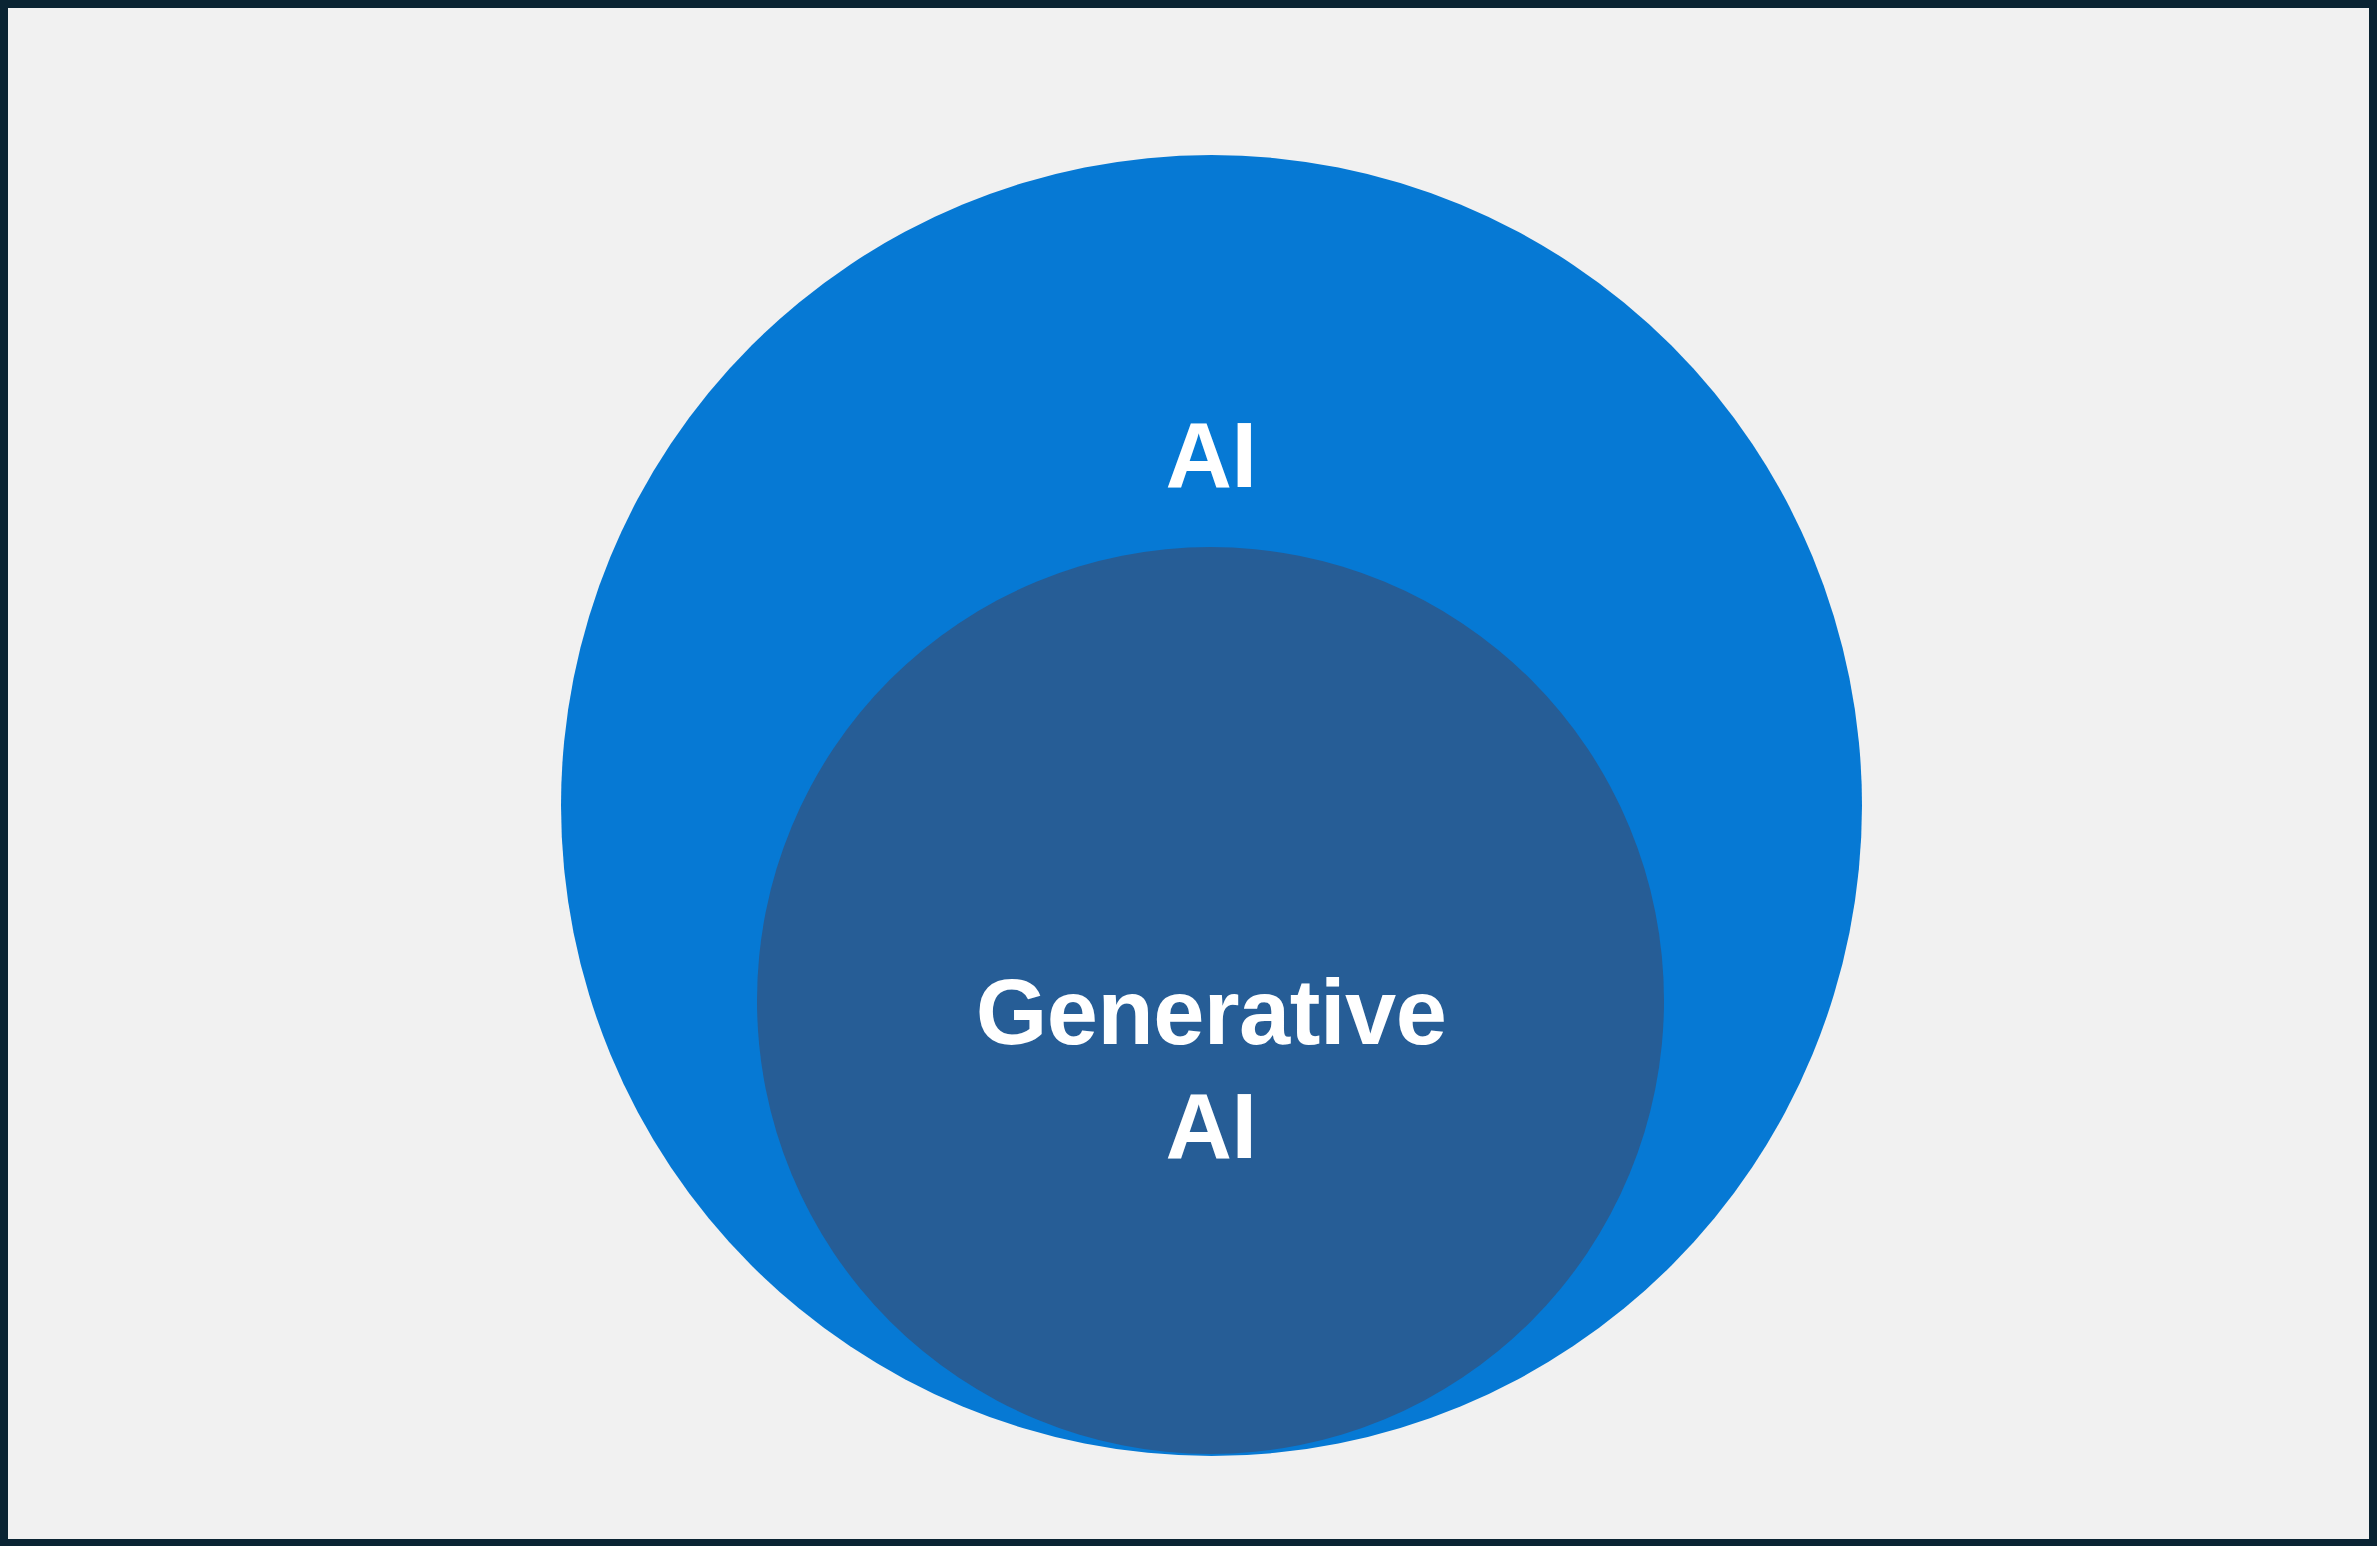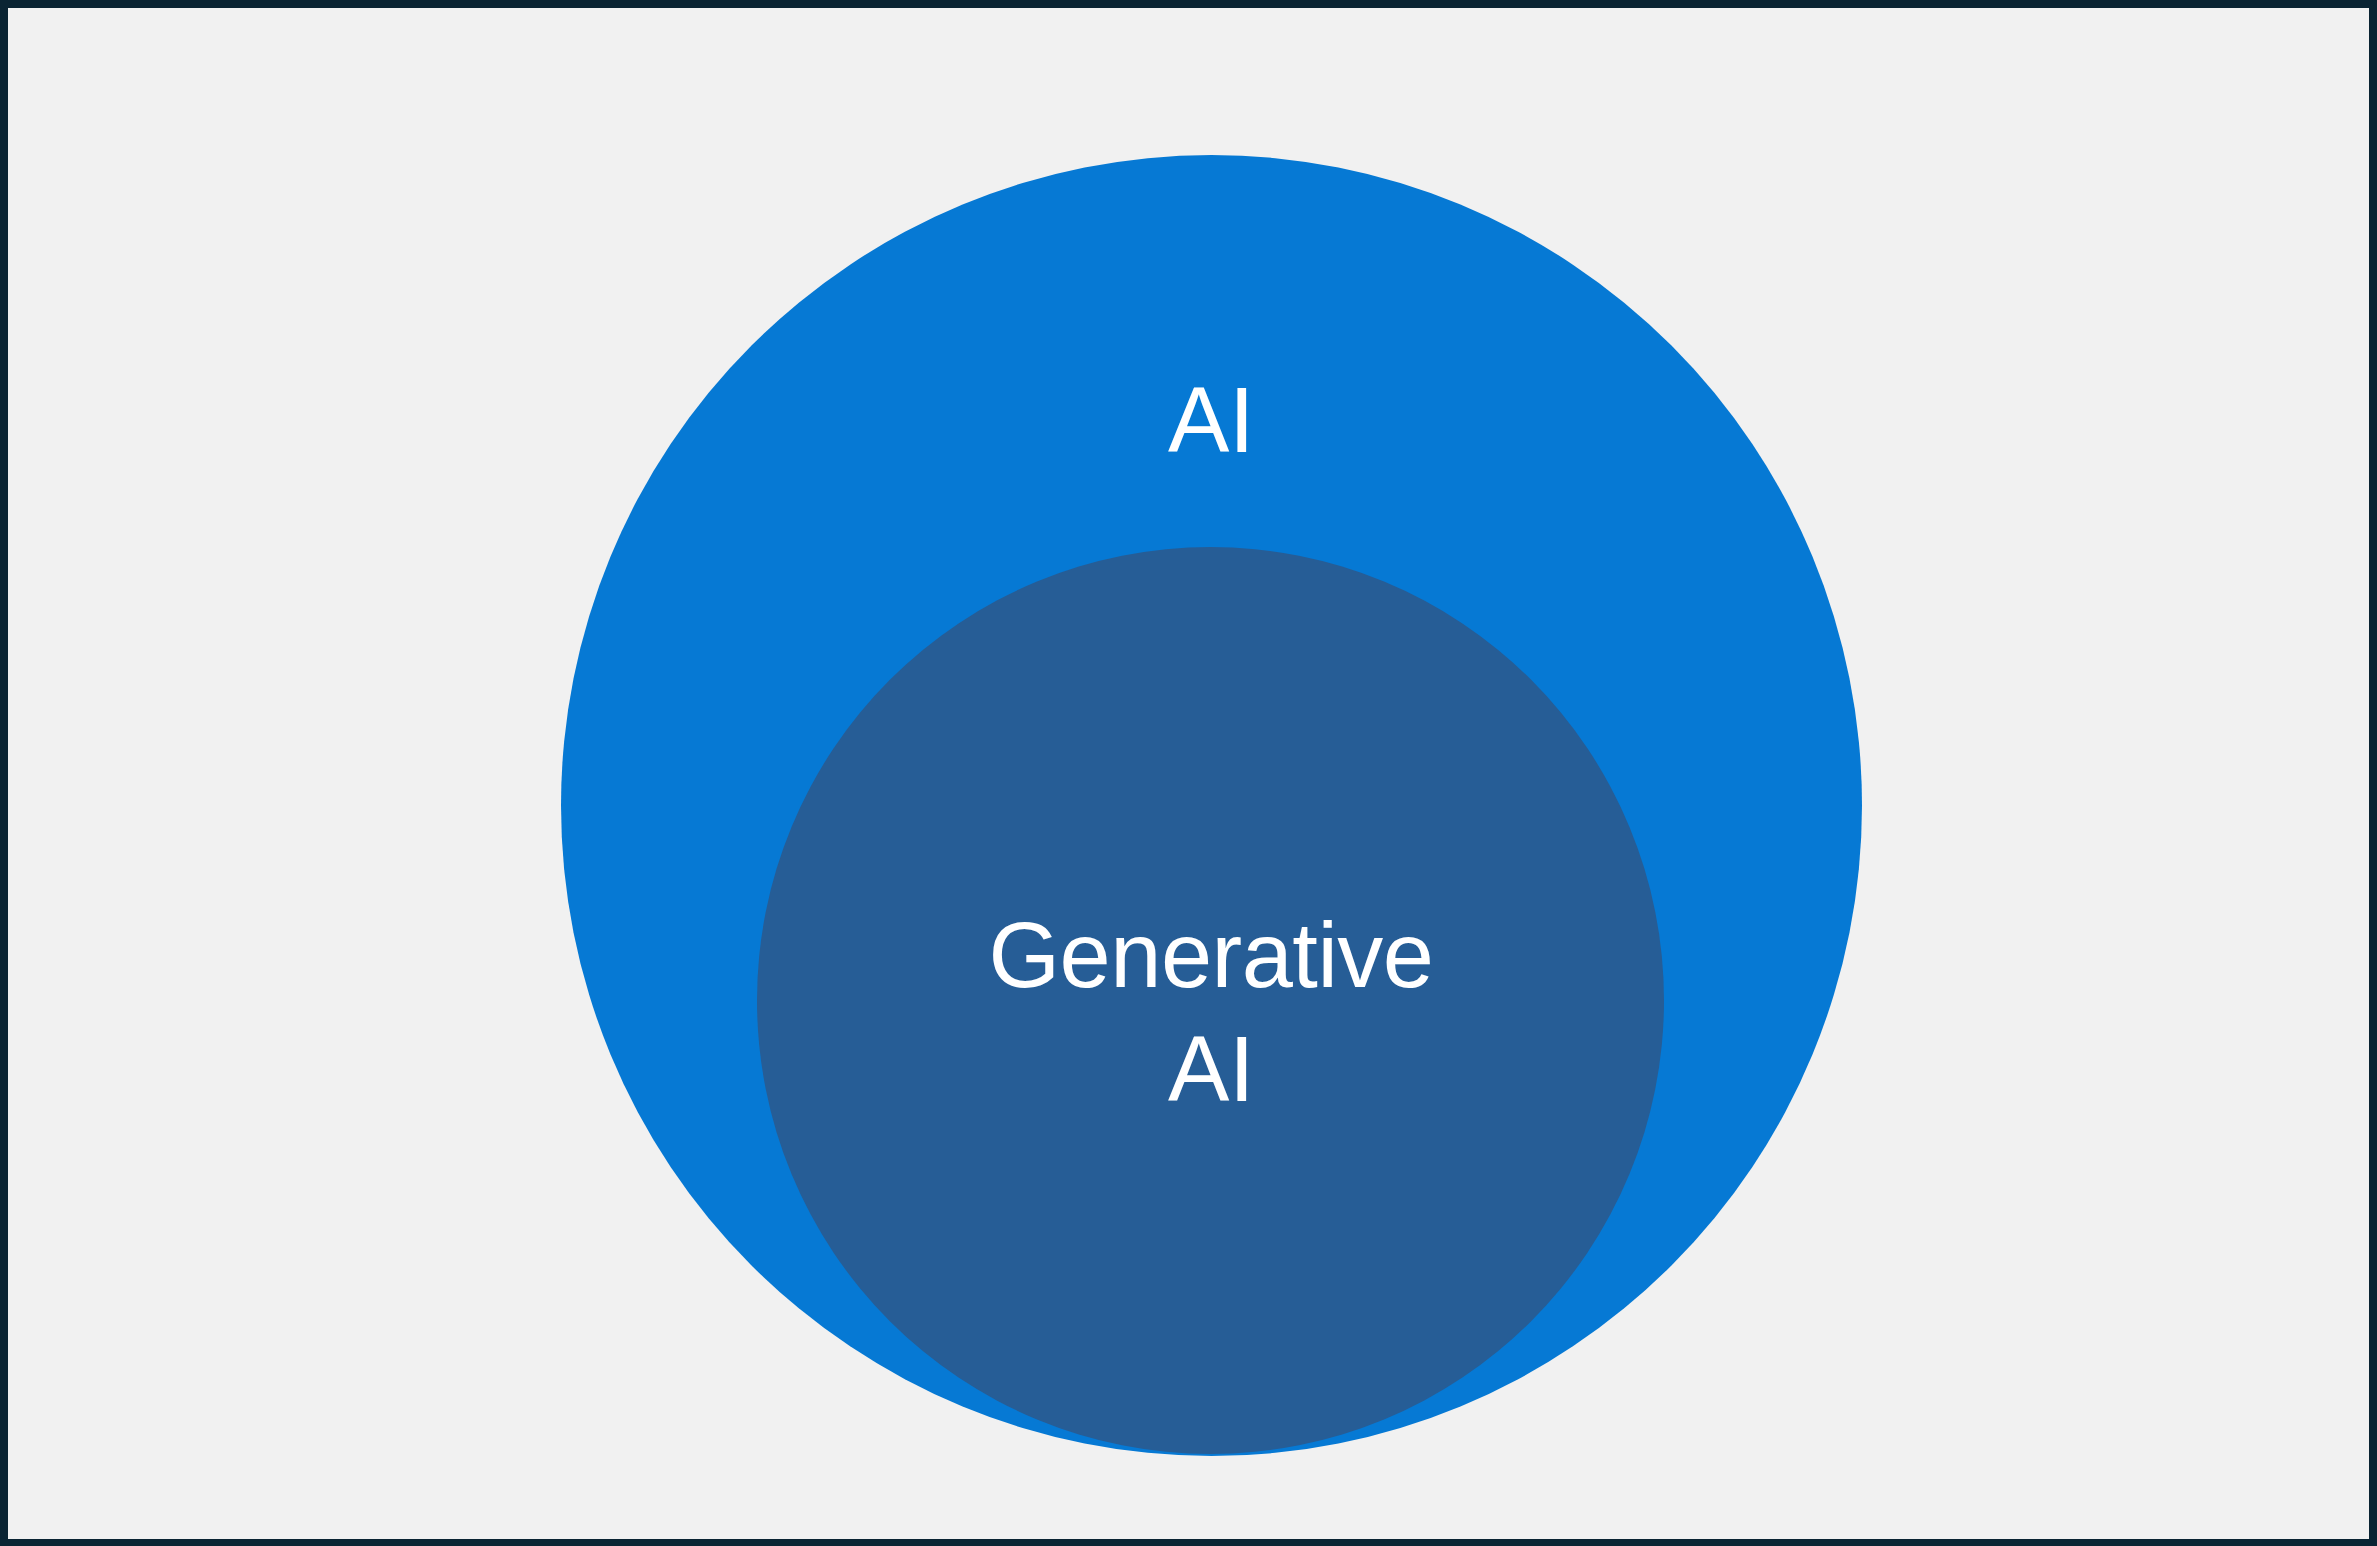--- a/index.html
+++ b/index.html
@@ -59,39 +59,40 @@
     top: 539px;
     width: 907px;
     height: 907px;
     background: #265d96;
   }
 
   
   .venn-label {
     position: absolute;
     color: #ffffff;
-    font-weight: normal;
+    font-weight: bold;
     font-size: 92px;
     line-height: 1.24;
     letter-spacing: -0.5px;
     text-align: center;
     white-space: pre-line;
     user-select: none;
+    margin-top: 35px;
   }
 
   #outer-circle-label {
     
     left: 742px;
     top: 355px;
     width: 922px;
   }
 
   #inner-circle-label {
     left: 742px;
-    top: 890px;
+    top: 912px;
     width: 922px;
   }
 </style>
 </head>
 <body>
 
 <div id="diagram-frame">
 
   <div id="diagram-canvas">
 

